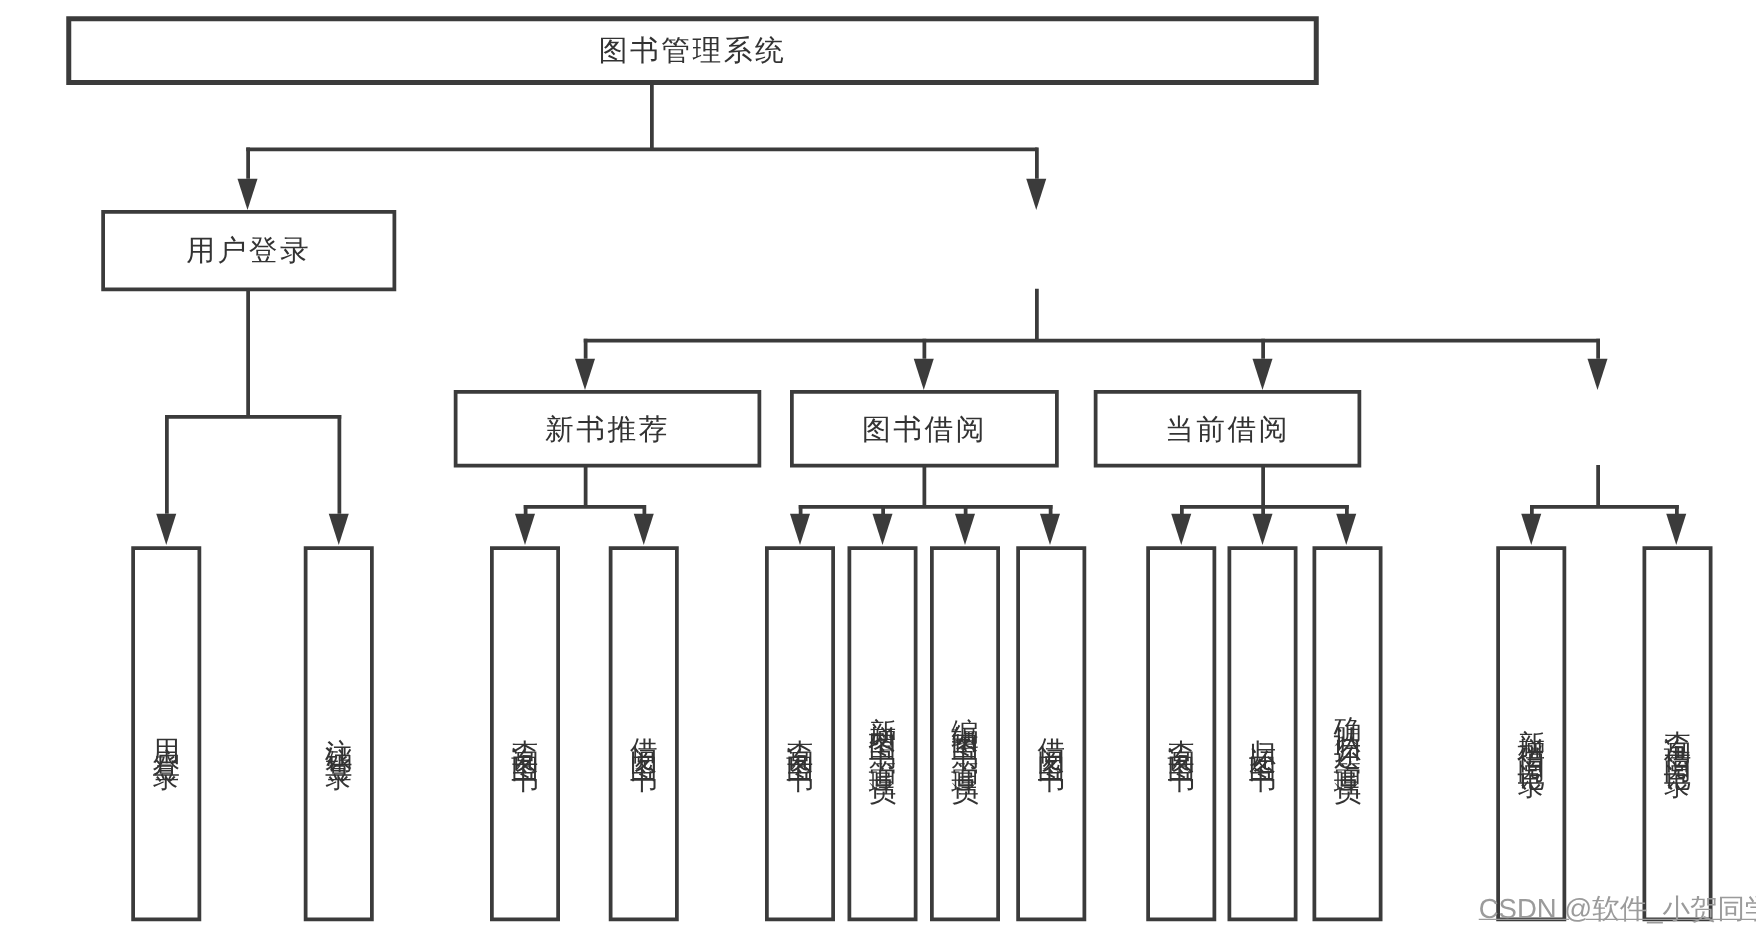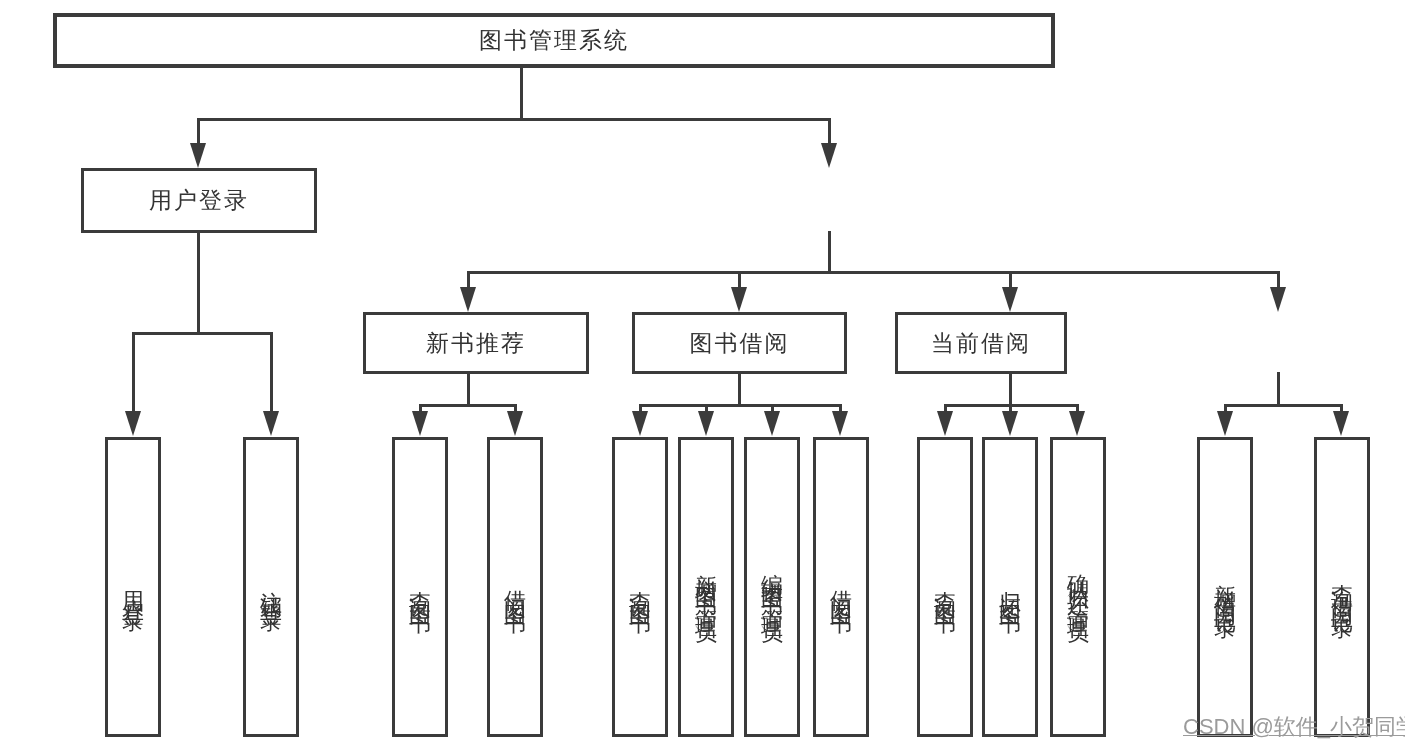--- a/index.html
+++ b/index.html
@@ -70,27 +70,27 @@
   <div class="hline" style="left:467px;top:271px;width:813px;"></div>
   <div class="vline" style="left:467px;top:271px;height:16px;"></div>
   <div class="arrow" style="left:460px;top:287px;"></div>
   <div class="vline" style="left:738px;top:271px;height:16px;"></div>
   <div class="arrow" style="left:731px;top:287px;"></div>
   <div class="vline" style="left:1009px;top:271px;height:16px;"></div>
   <div class="arrow" style="left:1002px;top:287px;"></div>
   <div class="vline" style="left:1277px;top:271px;height:16px;"></div>
   <div class="arrow" style="left:1270px;top:287px;"></div>
 
-  <div class="box" style="left:363px;top:312px;width:226px;height:62px;">
+  <div class="box" style="left:363px;top:312px;width:246px;height:62px;">
     <span>新书推荐</span>
   </div>
   <div class="box" style="left:632px;top:312px;width:215px;height:62px;">
     <span>图书借阅</span>
   </div>
-  <div class="box" style="left:895px;top:312px;width:172px;height:62px;">
+  <div class="box" style="left:875px;top:312px;width:214px;height:62px;">
     <span>当前借阅</span>
   </div>
 
   <div class="vline" style="left:467px;top:372px;height:34px;"></div>
   <div class="hline" style="left:419px;top:404px;width:97px;"></div>
   <div class="vline" style="left:419px;top:404px;height:8px;"></div>
   <div class="arrow" style="left:412px;top:411px;"></div>
   <div class="vline" style="left:514px;top:404px;height:8px;"></div>
   <div class="arrow" style="left:507px;top:411px;"></div>
 

